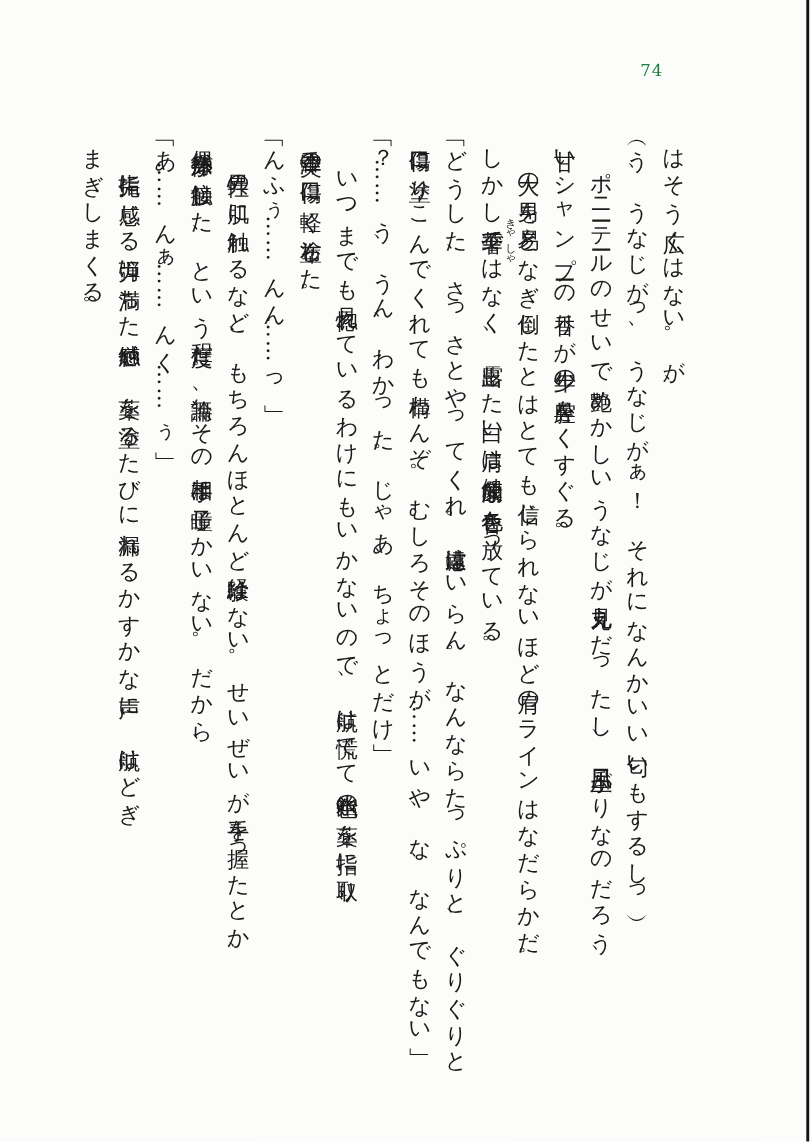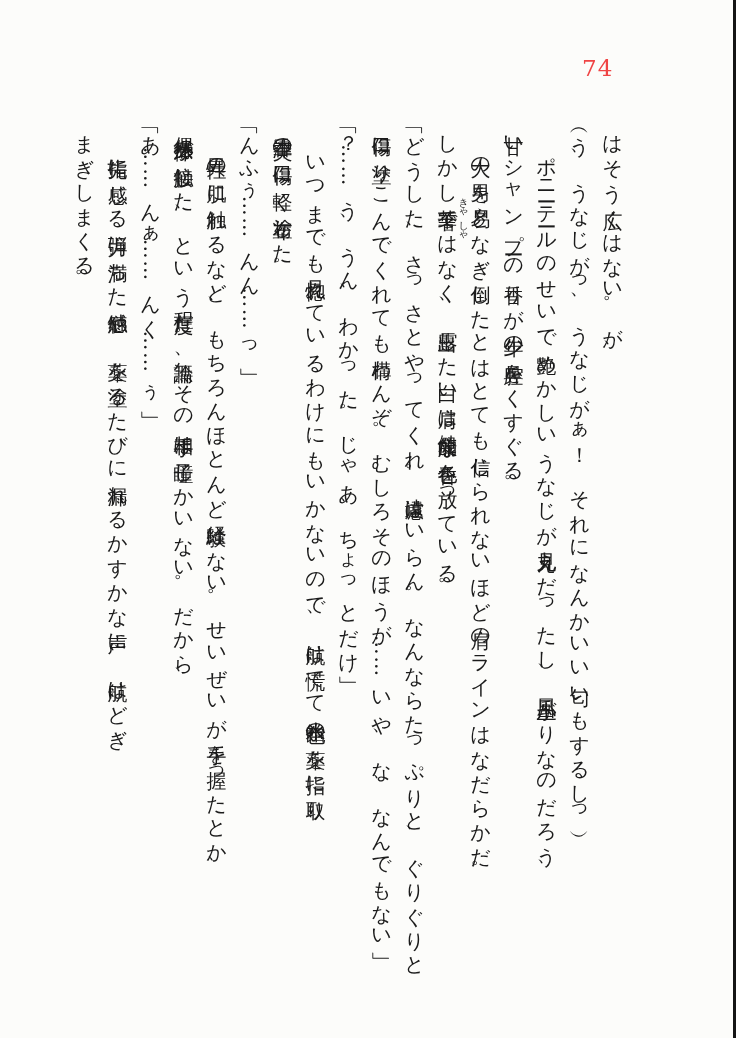--- a/index.html
+++ b/index.html
@@ -23,23 +23,23 @@
     top: 0;
     right: 0;
     width: 3px;
     height: 100%;
     background: #151515;
   }
   .page-number {
     position: absolute;
     left: 582px;
     top: 55px;
-    font-size: 23px;
+    font-size: 15px;
     letter-spacing: 1px;
-    color: #ef4444;
+    color: #15803d;
   }
   .text-block {
     position: absolute;
     top: 121px;
     right: 107px;
     height: 872px;
     writing-mode: vertical-rl;
     text-orientation: mixed;
     font-size: 20px;
     line-height: 33px;

